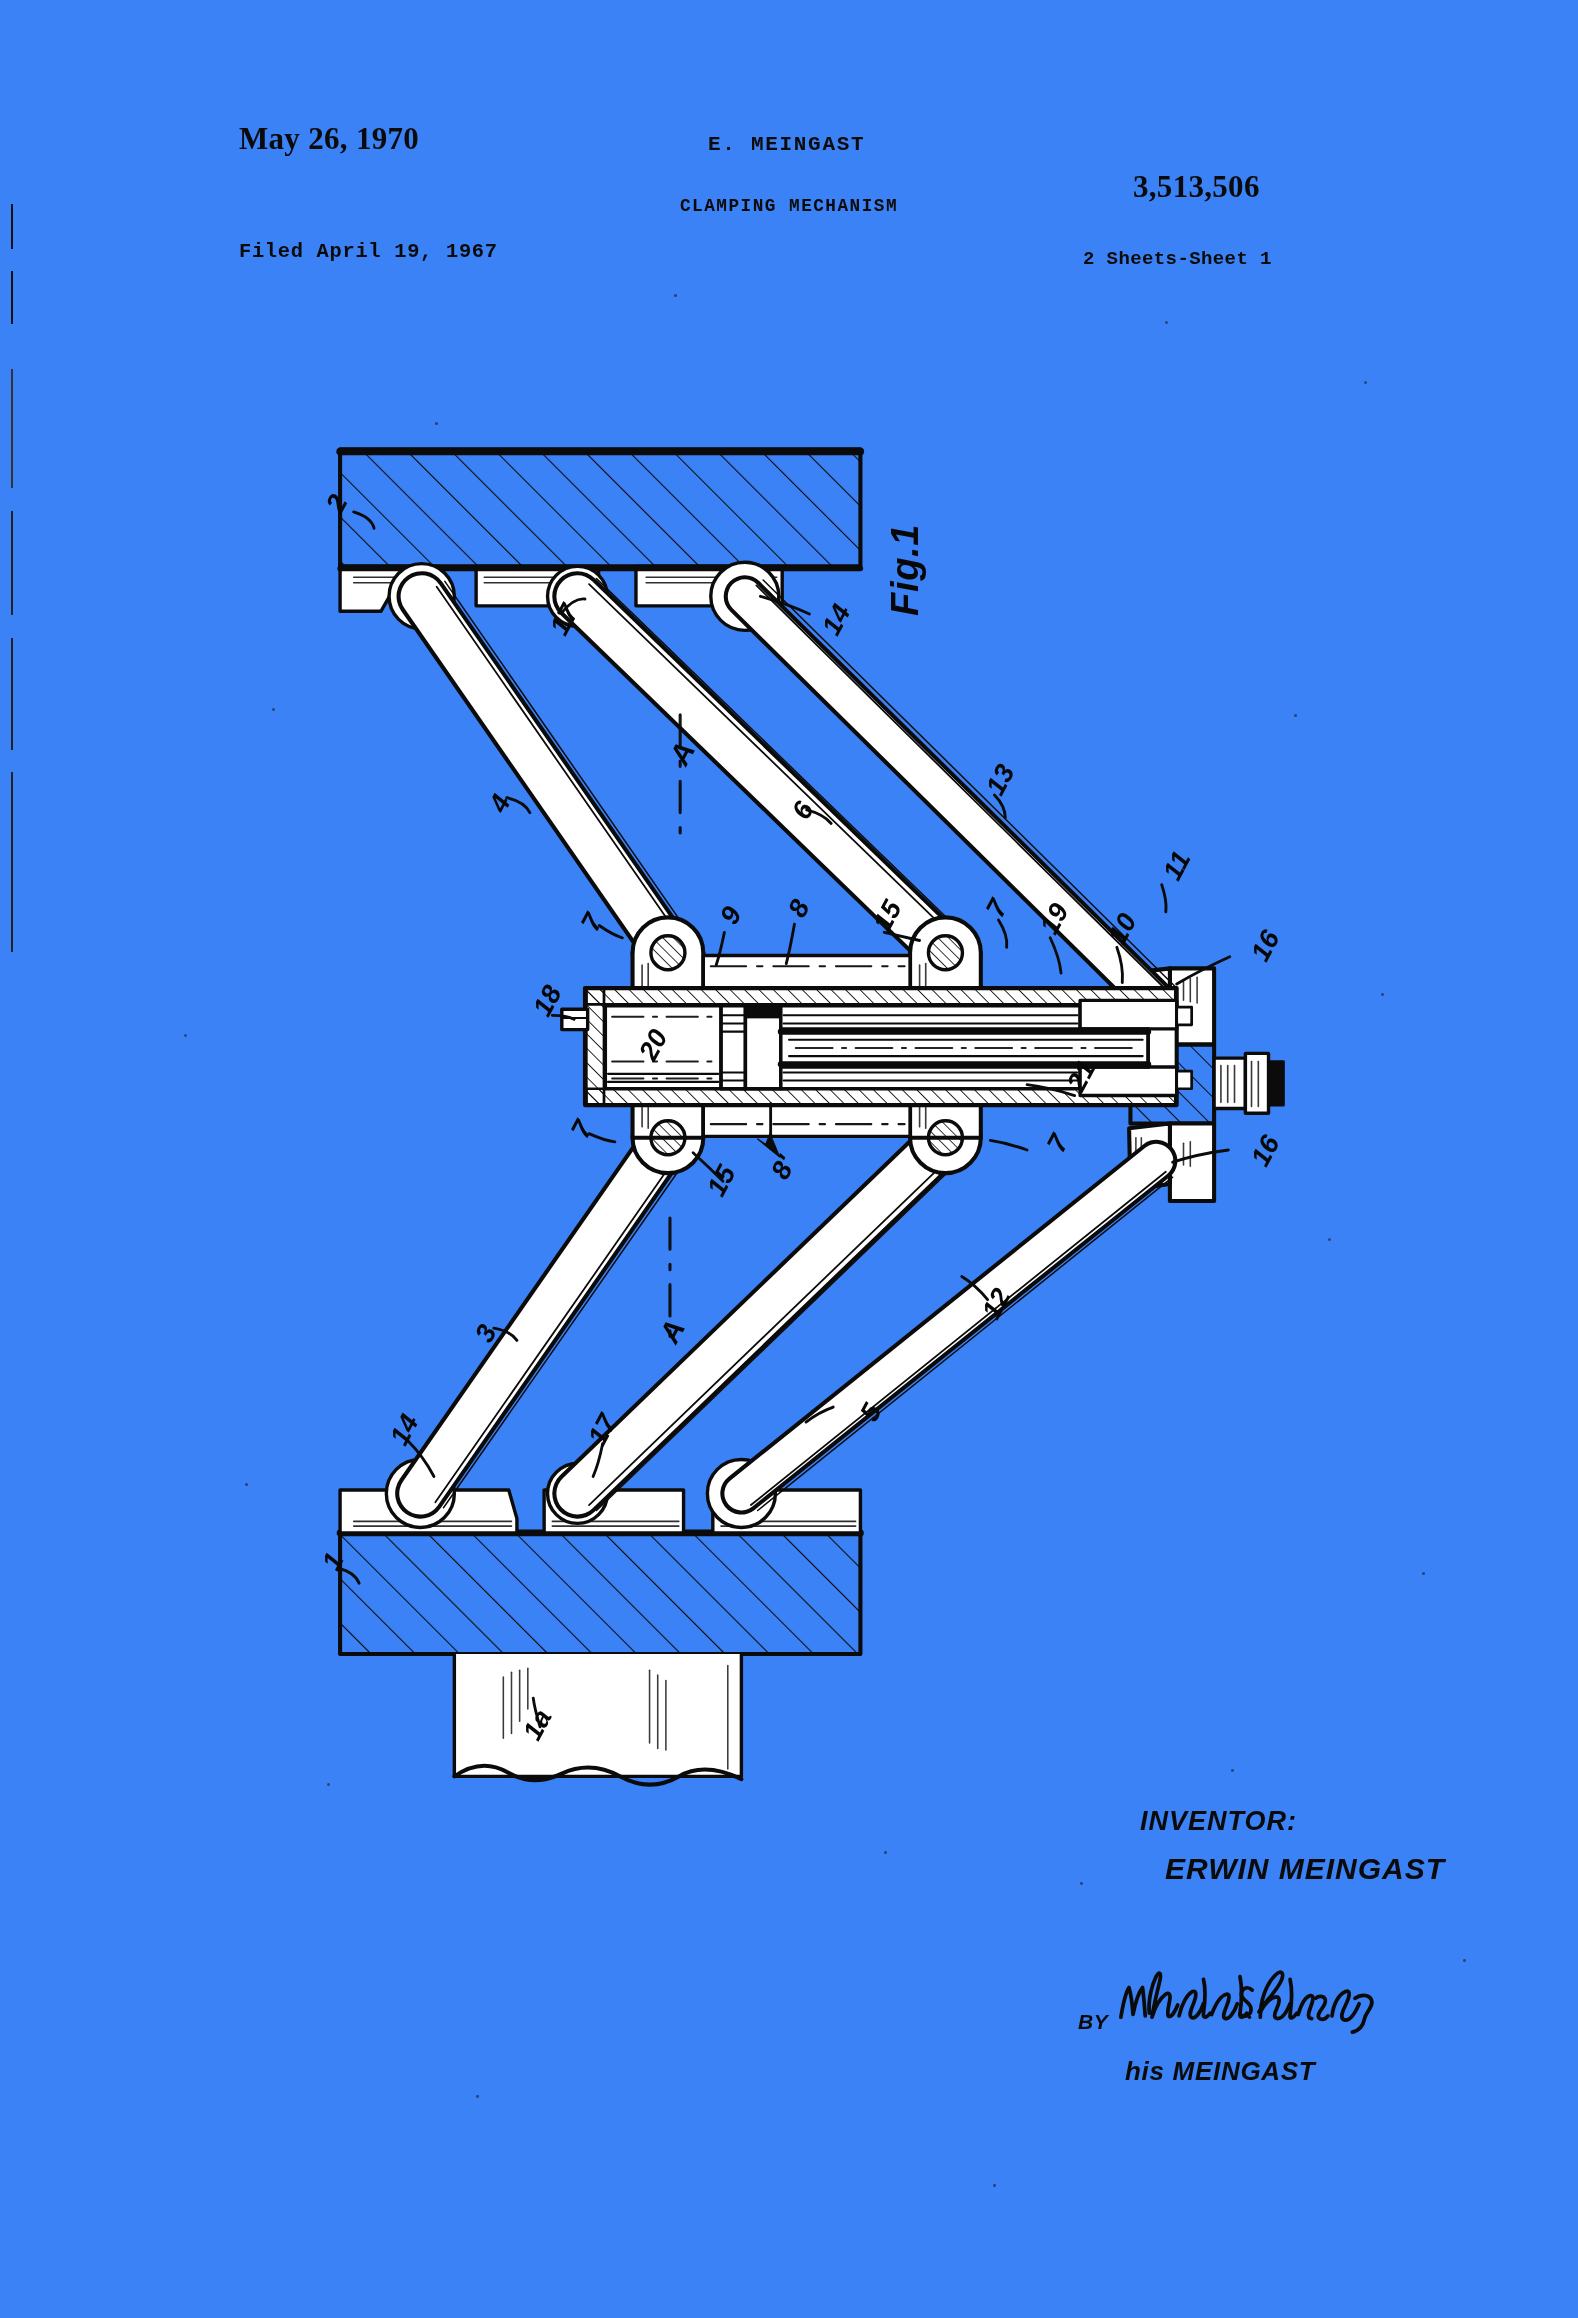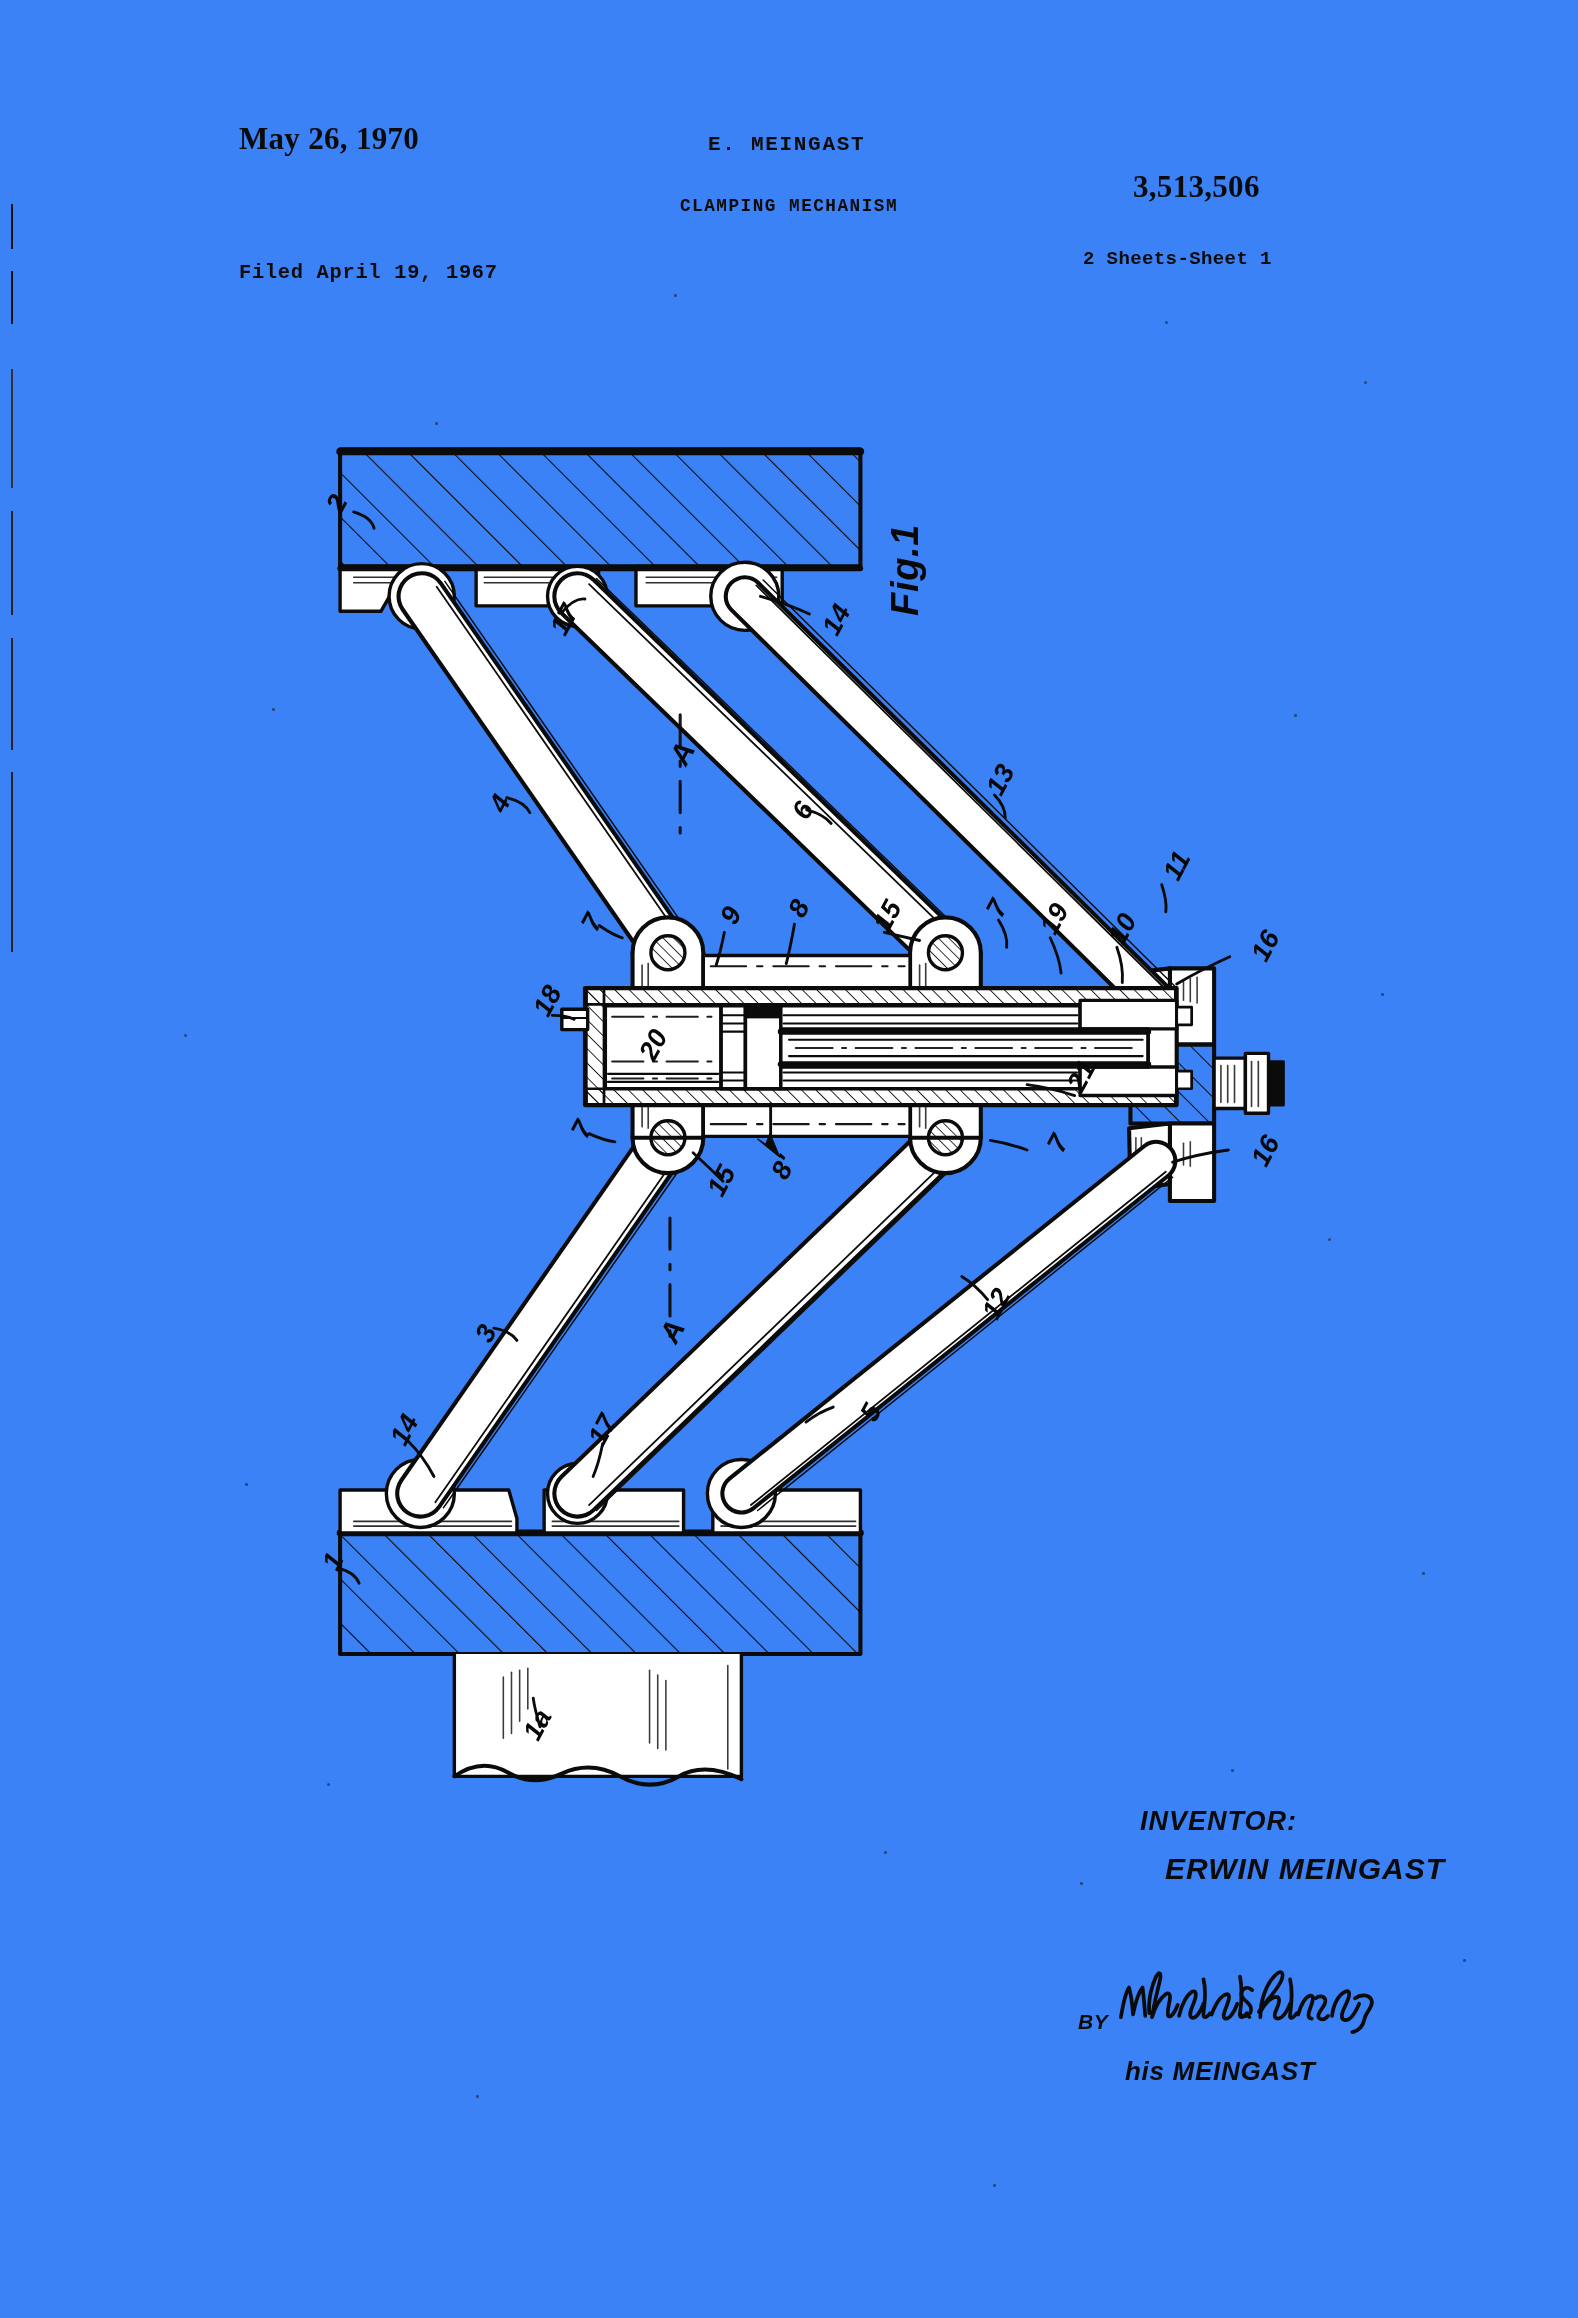--- a/index.html
+++ b/index.html
@@ -18,21 +18,21 @@
             transparent 55% 58%,#222 58% 73%,transparent 73% 76%,#222 76% 100%);}
 
   
   .hdr{position:absolute;font-weight:bold;color:#0b0b0b;white-space:nowrap;}
   #h-date{left:239px;top:121px;font-size:31px;letter-spacing:0.3px;}
   #h-inv{left:708px;top:133px;font-size:21px;letter-spacing:1.7px;
          font-family:"Liberation Mono",monospace;}
   #h-num{left:1133px;top:121px;font-size:31px;letter-spacing:0.3px;margin-top:48px;}
   #h-title{left:680px;top:196px;font-size:17.7px;letter-spacing:1.5px;
            font-family:"Liberation Mono",monospace;}
-  #h-filed{left:239px;top:261px;font-size:20.4px;letter-spacing:0.7px;
+  #h-filed{left:239px;top:240px;font-size:20.4px;letter-spacing:0.7px;
            font-family:"Liberation Mono",monospace;}
   #h-sheets{left:1083px;top:248px;font-size:19px;letter-spacing:0.4px;
             font-family:"Liberation Mono",monospace;}
 
   
   .ftr{position:absolute;white-space:nowrap;color:#0b0b0b;
        font-family:"Liberation Sans",sans-serif;font-style:italic;font-weight:600;}
   #f-inventor-label{left:1111px;top:1806px;font-size:27px;letter-spacing:1px;margin-left:29px;}
   #f-inventor-name{left:1165px;top:1852px;font-size:30px;letter-spacing:1px;}
   #f-by{left:1078px;top:2010px;font-size:21px;letter-spacing:0.7px;}

